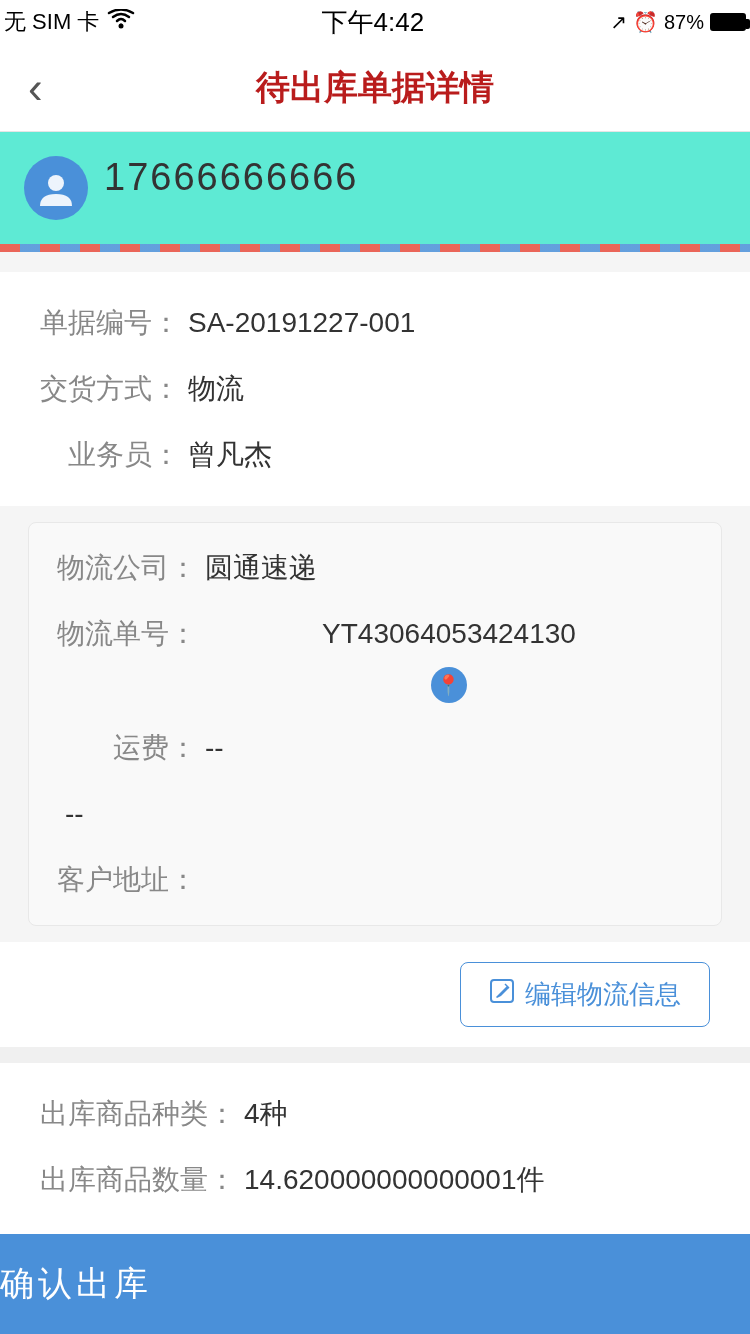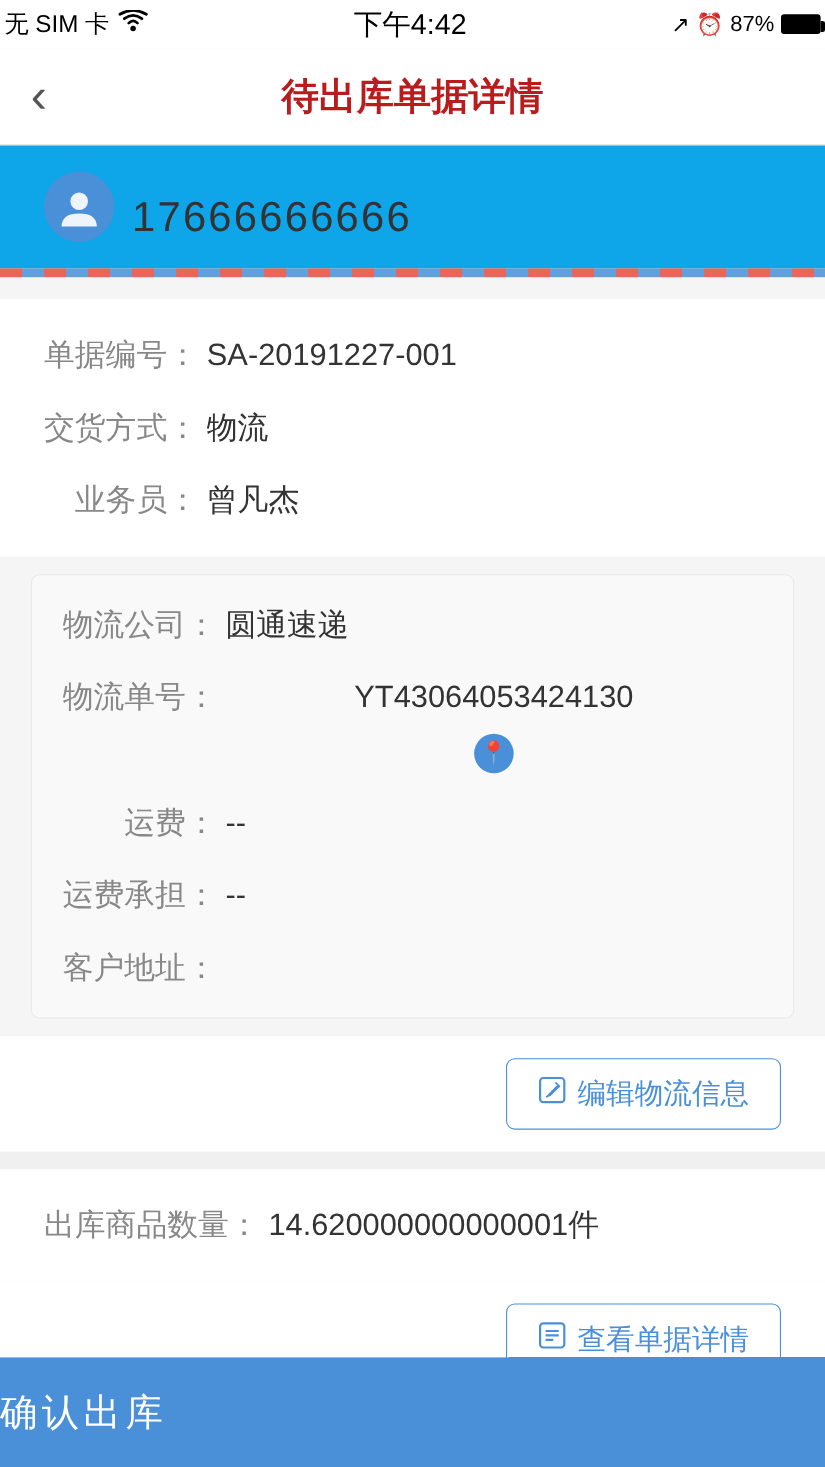--- a/index.html
+++ b/index.html
@@ -79,24 +79,24 @@
       background: repeating-linear-gradient(
         90deg,
         #e84c3d 0px, #e84c3d 20px,
         #4a90d9 20px, #4a90d9 40px
       );
       opacity: 0.85;
     }
 
     
     .customer-section {
-      background: #0ea5e9;
-      padding: 24px 40px;
-      display: flex;
-      align-items: flex-end;
+      background: #5eead4;
+      padding: 24px 24px;
+      display: flex;
+      align-items: flex-start;
       gap: 16px;
     }
     .customer-avatar {
       width: 64px;
       height: 64px;
       border-radius: 50%;
       background: #4a90d9;
       display: flex;
       align-items: center;
       justify-content: center;
@@ -323,21 +323,20 @@
       <span class="info-value with-icon">
         <span>YT43064053424130</span>
         <span class="location-icon" title="查看物流位置"></span>
       </span>
     </div>
     <div class="info-row">
       <span class="info-label">运费：</span>
       <span class="info-value">--</span>
     </div>
     <div class="info-row">
-      <span class="info-label">运费承担：</span>
       <span class="info-value">--</span>
     </div>
     <div class="info-row">
       <span class="info-label">客户地址：</span>
     </div>
   </div>
 
   <div class="edit-btn">
     <div class="edit-btn-inner">
       <span class="edit-icon">
@@ -347,20 +346,24 @@
           <path d="M16 6 L20 10" stroke="#4a90d9" stroke-width="1.5"></path>
         </svg>
       </span>
       <span>编辑物流信息</span>
     </div>
   </div>
 
   <div class="section-sep"></div>
 
   <div class="goods-section">
+    <div class="info-row">
+      <span class="info-label" style="min-width:180px;">出库商品种类：</span>
+      <span class="info-value">4种</span>
+    </div>
     <div class="info-row">
       <span class="info-label" style="min-width:180px;">出库商品数量：</span>
       <span class="info-value">14.620000000000001件</span>
     </div>
   </div>
 
   <div class="view-detail-btn">
     <div class="view-detail-btn-inner">
       <span>
         <svg width="26" height="26" viewBox="0 0 26 26" fill="none">

